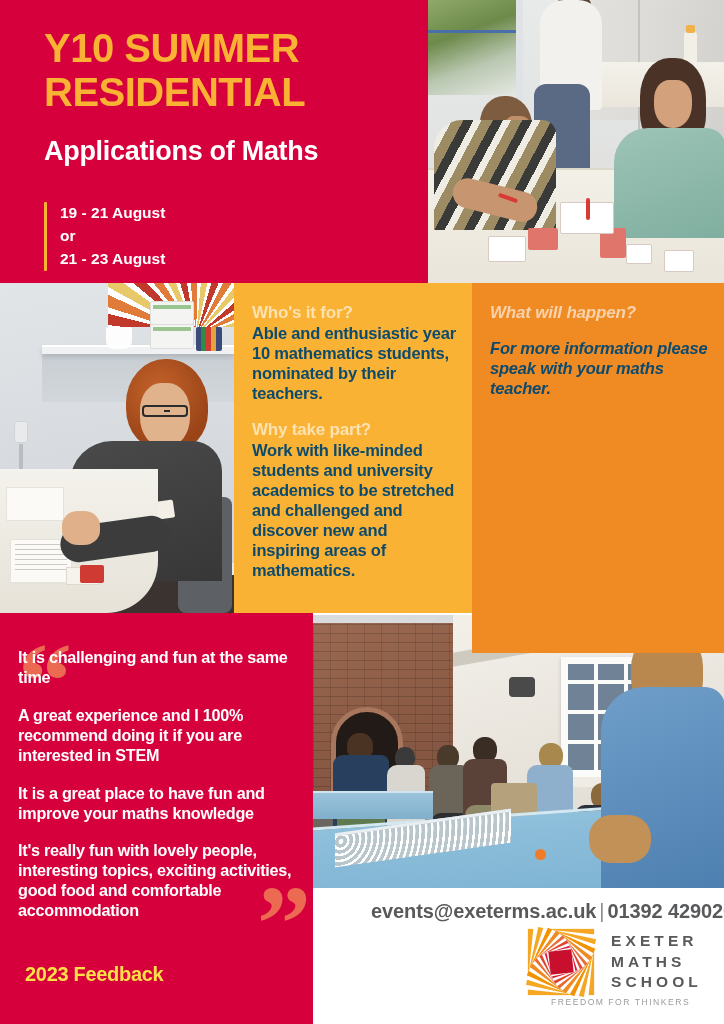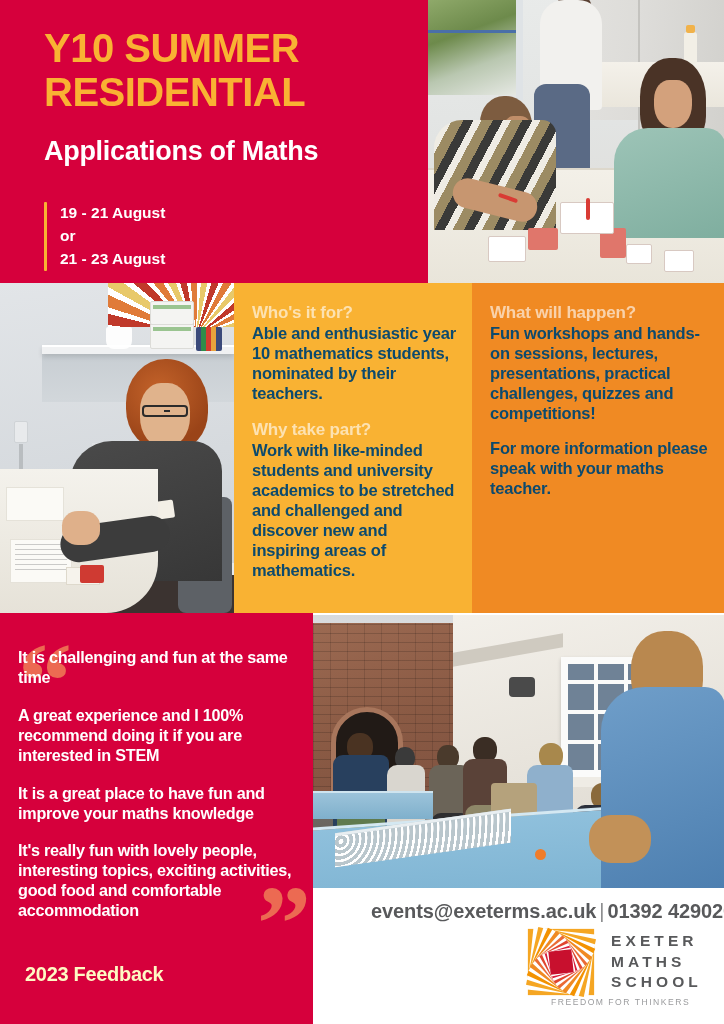--- a/index.html
+++ b/index.html
@@ -392,23 +392,24 @@
   .orange-left {
     position: absolute;
     left: 234px; top: 283px;
     width: 238px; height: 330px;
     background: #f9b233;
     z-index: 3;
   }
   .orange-right {
     position: absolute;
     left: 472px; top: 283px;
-    width: 252px; height: 330px;
+    width: 252px; height: 370px;
     background: #f08a23;
     z-index: 3;
+    font-style: italic;
   }
   .orange-inner { padding: 20px 16px 0 18px; }
   .q-heading {
     color: rgba(255,255,255,.62);
     font-size: 17px;
     font-weight: bold;
     letter-spacing: -0.2px;
     margin-bottom: 1px;
   }
   .q-body {
@@ -462,21 +463,21 @@
     font-size: 16.2px;
     font-weight: bold;
     line-height: 1.23;
     letter-spacing: -0.25px;
     margin-bottom: 18px;
   }
   .feedback-year {
     position: absolute;
     left: 25px; bottom: 38px;
     z-index: 2;
-    color: #fef9c3;
+    color: #fde047;
     font-size: 20px;
     font-weight: bold;
     letter-spacing: -0.3px;
   }
 
   
   .footer {
     position: absolute;
     left: 313px; top: 888px;
     width: 411px; height: 136px;
@@ -608,21 +609,20 @@
       <div class="q-body">Able and enthusiastic year 10 mathematics students, nominated by their teachers.</div>
       <div class="q-gap"></div>
       <div class="q-heading">Why take part?</div>
       <div class="q-body">Work with like-minded students and university academics to be stretched and challenged and discover new and inspiring areas of mathematics.</div>
     </div>
   </div>
 
   <div class="orange-right">
     <div class="orange-inner">
       <div class="q-heading">What will happen?</div>
-      <div class="q-body">Fun workshops and hands-on sessions, lectures, presentations, practical challenges, quizzes and competitions!</div>
       <div class="q-gap-sm"></div>
       <div class="q-body">For more information please speak with your maths teacher.</div>
     </div>
   </div>
 
   <div class="photo photo-tt">
     <div class="tt-sky"></div>
     <div class="tt-wall-brick"></div>
     <div class="tt-arch"></div>
     <div class="tt-wall-white"></div>

